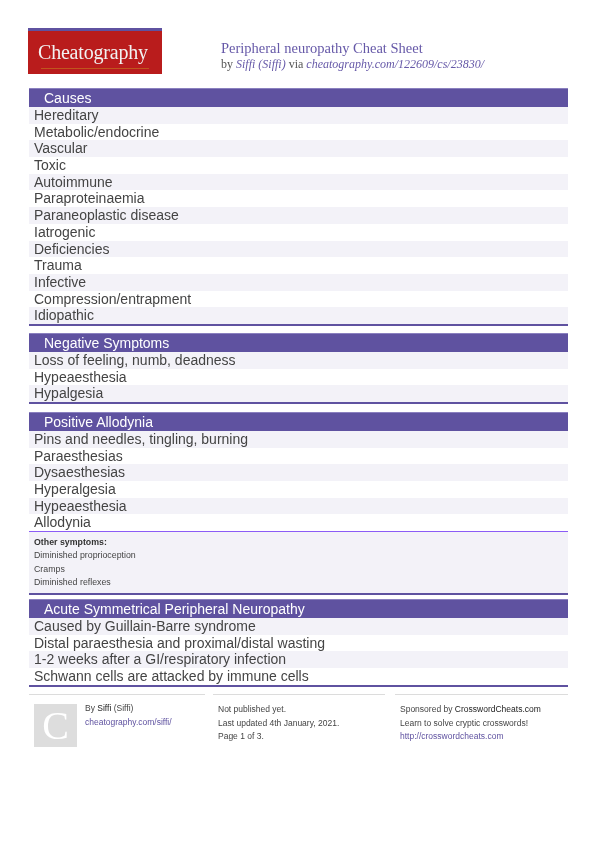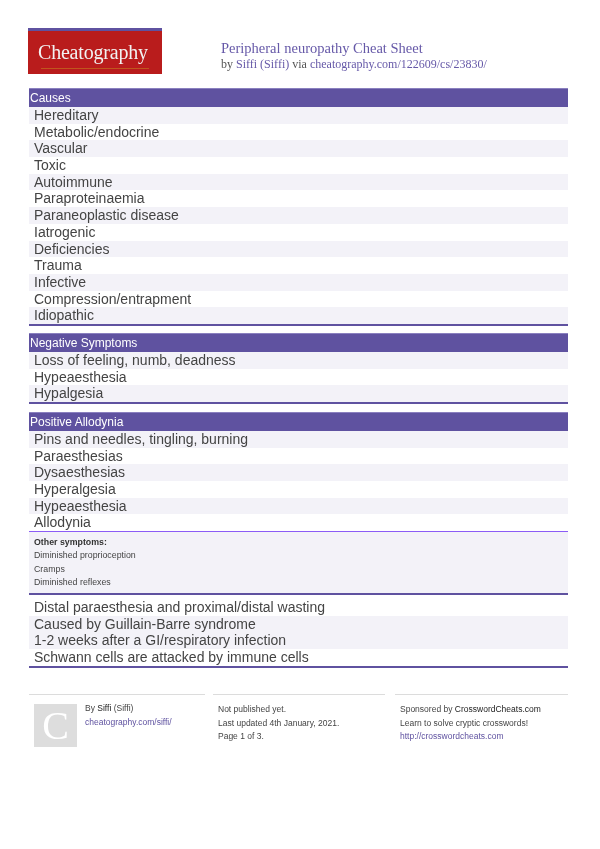--- a/index.html
+++ b/index.html
@@ -5,24 +5,24 @@
   html, body { margin: 0; padding: 0; background: #ffffff; }
   body { width: 600px; height: 849px; position: relative; overflow: hidden; font-family: "Liberation Sans", sans-serif; color: #333; }
 
   .header { position: absolute; left: 28px; top: 28px; width: 540px; height: 48px; }
   .logo { position: absolute; left: 0; top: 0; width: 134px; height: 46px; background: #b91c1c; border-top: 3px solid #5f52a0; box-sizing: border-box; }
   .logo-text { position: absolute; left: 10px; top: 10px; font-family: "Liberation Serif", serif; font-size: 20px; color: #f2f2f2; letter-spacing: -0.2px; }
   .logo-underline { position: absolute; left: 13px; top: 37px; width: 108px; height: 1px; background: #c0561d; }
   .title-block { position: absolute; left: 148px; top: 12px; margin-left: 45px; }
   .title { font-family: "Liberation Serif", serif; font-size: 14.5px; color: #6659a8; line-height: 17px; }
   .byline { font-family: "Liberation Serif", serif; font-size: 12px; color: #555; line-height: 15px; }
-  .byline a { color: #6659a8; text-decoration: none; }
+  .byline a { color: #6659a8; text-decoration: none; font-style: italic; }
 
   .section { position: absolute; left: 29px; width: 539px; }
-  .sec-head { height: 19px; background: #5f52a0; color: #fff; font-size: 12px; line-height: 19px; padding-left: 1px; box-sizing: border-box; border-top: 1px solid #8a80bf; }
+  .sec-head { height: 19px; background: #5f52a0; color: #fff; font-size: 14px; line-height: 19px; padding-left: 15px; box-sizing: border-box; border-top: 1px solid #8a80bf; }
   .row { height: 16.7px; font-size: 14px; line-height: 16.7px; padding-left: 5px; color: #444; box-sizing: border-box; }
   .row.alt { background: #f3f2f8; }
   .sec-foot { height: 2px; background: #5f52a0; }
   .note { background: #f3f2f8; padding: 4px 5px 3px 5px; border-top: 1px solid #8b5cf6; }
   .note-title { font-size: 8.8px; font-weight: bold; color: #333; line-height: 13px; }
   .note-line { font-size: 8.8px; color: #444; line-height: 13.6px; }
 
   .footer { position: absolute; left: 29px; top: 694px; width: 539px; height: 60px; }
   .f-col { position: absolute; top: 0; }
   .f-rule { height: 1px; background: #dcdcdc; }
@@ -84,22 +84,23 @@
   <div class="note">
     <div class="note-title">Other symptoms:</div>
     <div class="note-line">Diminished proprioception</div>
     <div class="note-line">Cramps</div>
     <div class="note-line">Diminished reflexes</div>
   </div>
   <div class="sec-foot"></div>
 </div>
 
 <div class="section" style="top:599px;">
+  <div class="sec-head">Acute Symmetrical Peripheral Neuropathy</div>
+  <div class="row alt">Caused by Guillain-Barre syndrome</div>
   <div class="row">Distal paraesthesia and proximal/distal wasting</div>
-  <div class="row alt">Caused by Guillain-Barre syndrome</div>
   <div class="row alt">1-2 weeks after a GI/respiratory infection</div>
   <div class="row">Schwann cells are attacked by immune cells</div>
   <div class="sec-foot"></div>
 </div>
 
 <div class="footer">
   <div class="f-col" style="left:0; width:176px;">
     <div class="f-rule"></div>
     <div class="f-avatar">C</div>
     <div class="f-text" style="position:absolute; left:56px; top:8px; white-space:nowrap;">

